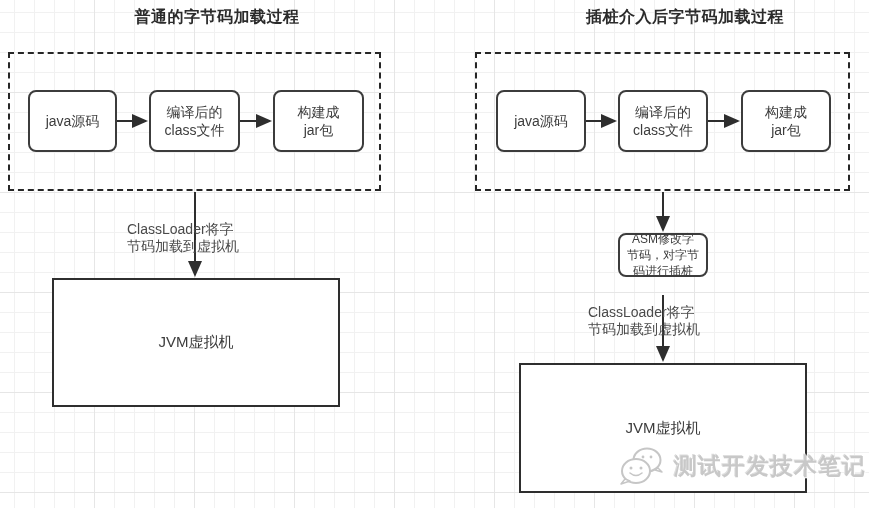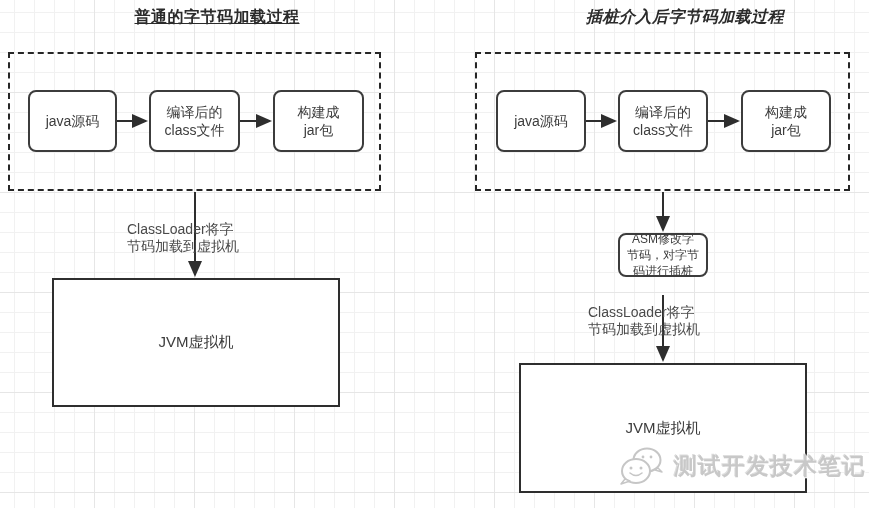--- a/index.html
+++ b/index.html
@@ -26,22 +26,22 @@
     position: absolute;
     top: 7px;
     width: 280px;
     text-align: center;
     font-size: 16px;
     font-weight: bold;
     letter-spacing: 0.5px;
     color: #2b2b2b;
     z-index: 4;
   }
-  #title-left  { left: 77px; text-decoration: underline; }
-  #title-right { left: 545px; font-style: italic; }
+  #title-left  { left: 77px; }
+  #title-right { left: 545px; }
   .dashed-group {
     position: absolute;
     border: 2px dashed #262626;
     z-index: 1;
   }
   #group-left  { left: 8px;   top: 52px; width: 373px; height: 139px; }
   #group-right { left: 475px; top: 52px; width: 375px; height: 139px; }
   .node {
     position: absolute;
     display: flex;

